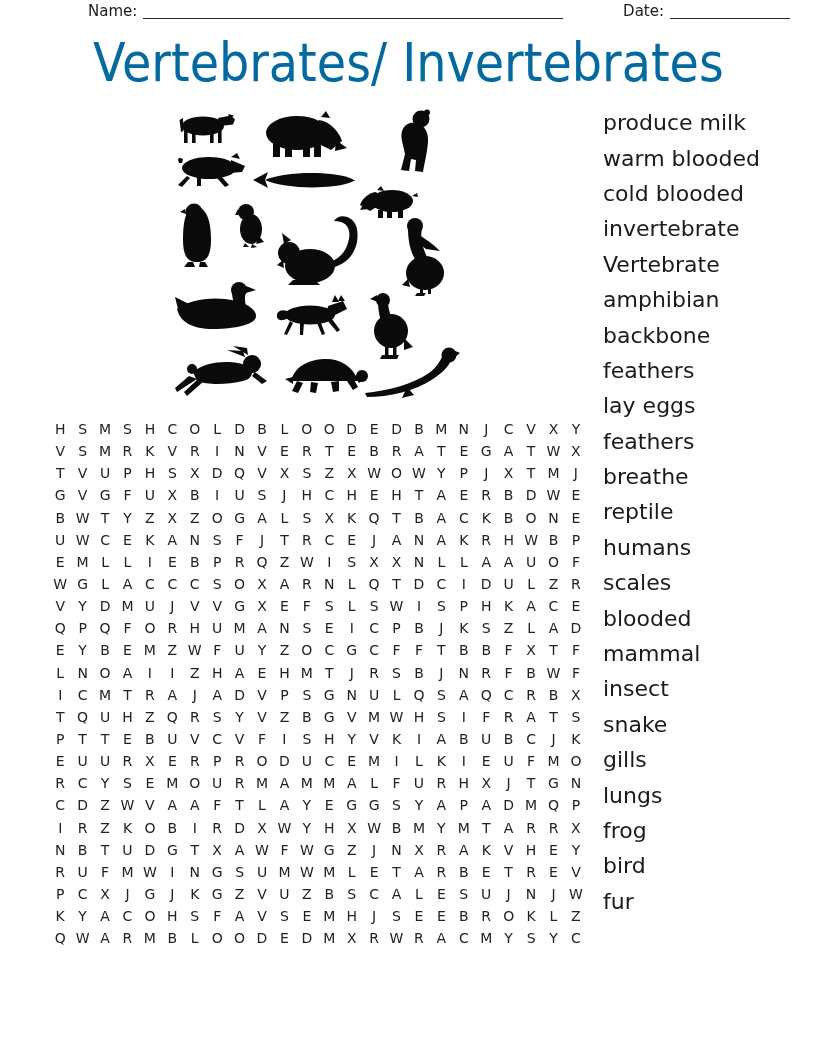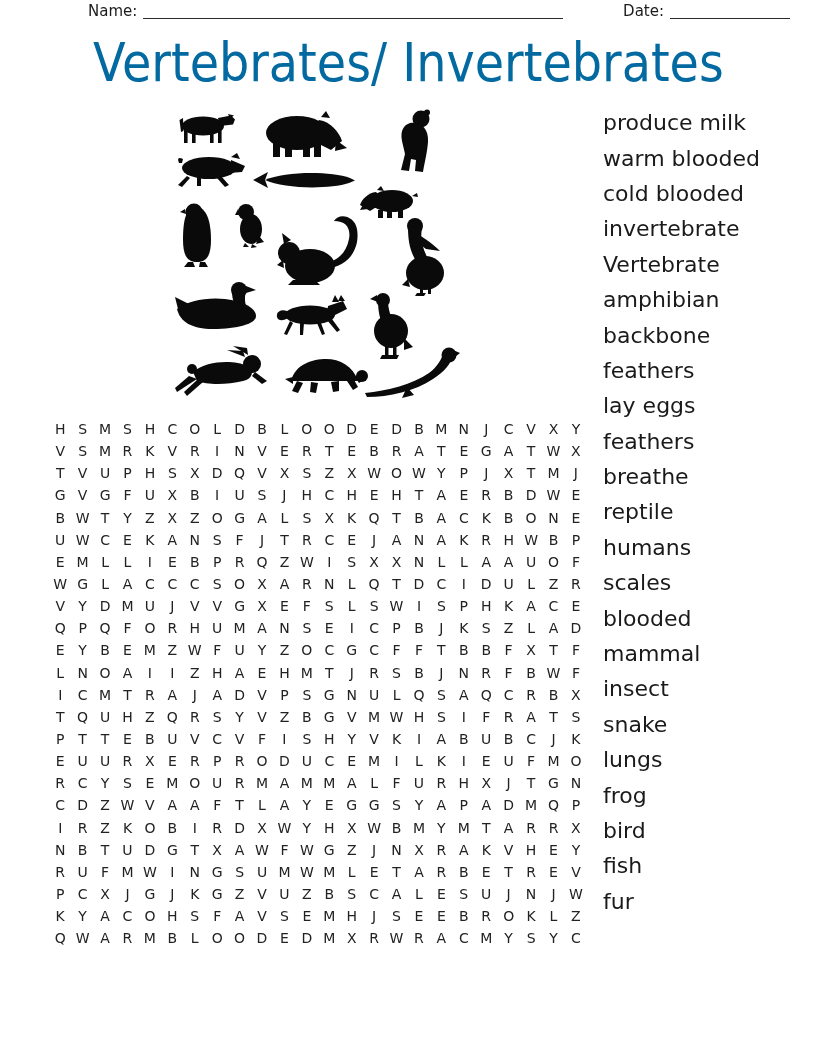--- a/index.html
+++ b/index.html
@@ -782,20 +782,20 @@
       <li>lay eggs</li>
       <li>feathers</li>
       <li>breathe</li>
       <li>reptile</li>
       <li>humans</li>
       <li>scales</li>
       <li>blooded</li>
       <li>mammal</li>
       <li>insect</li>
       <li>snake</li>
+      <li>gills</li>
       <li>lungs</li>
       <li>frog</li>
       <li>bird</li>
-      <li>fish</li>
       <li>fur</li>
     </ul>
 
 </div>
 
 </body></html>

